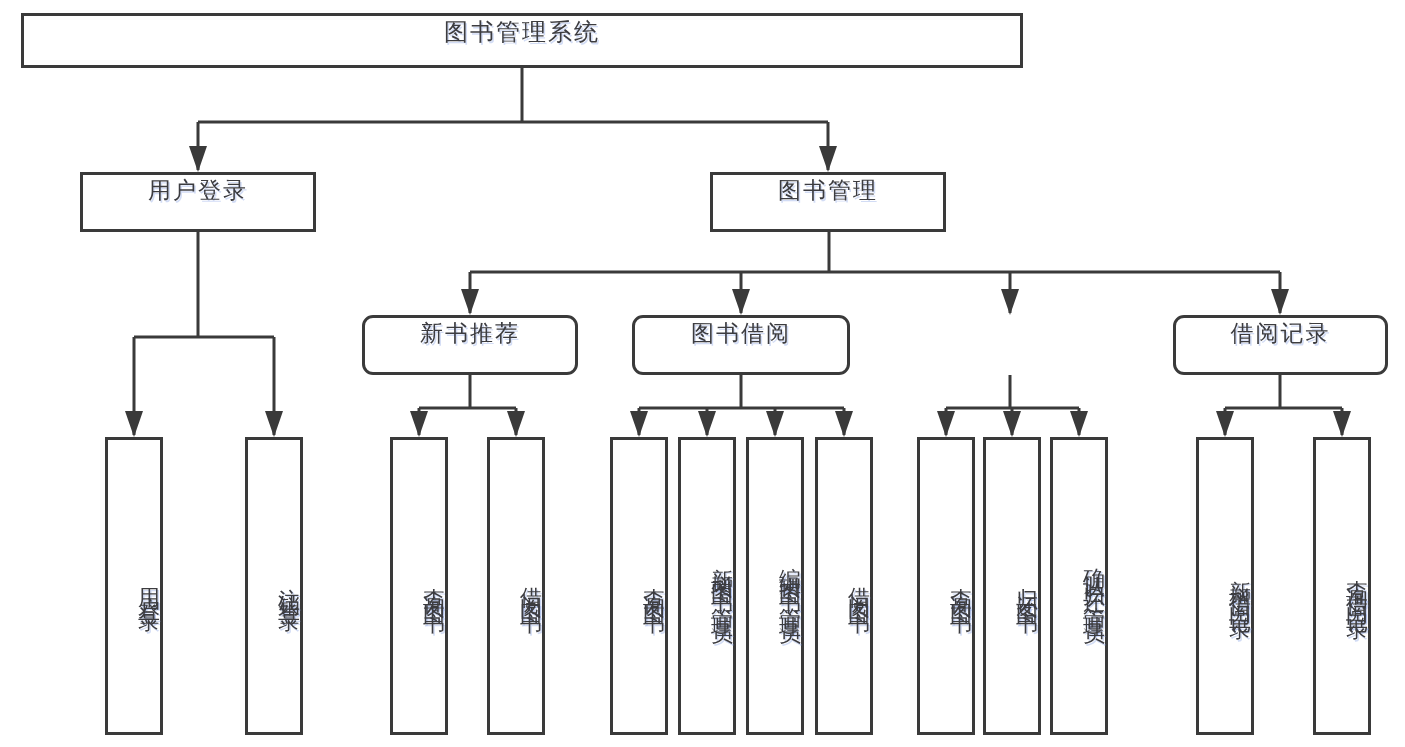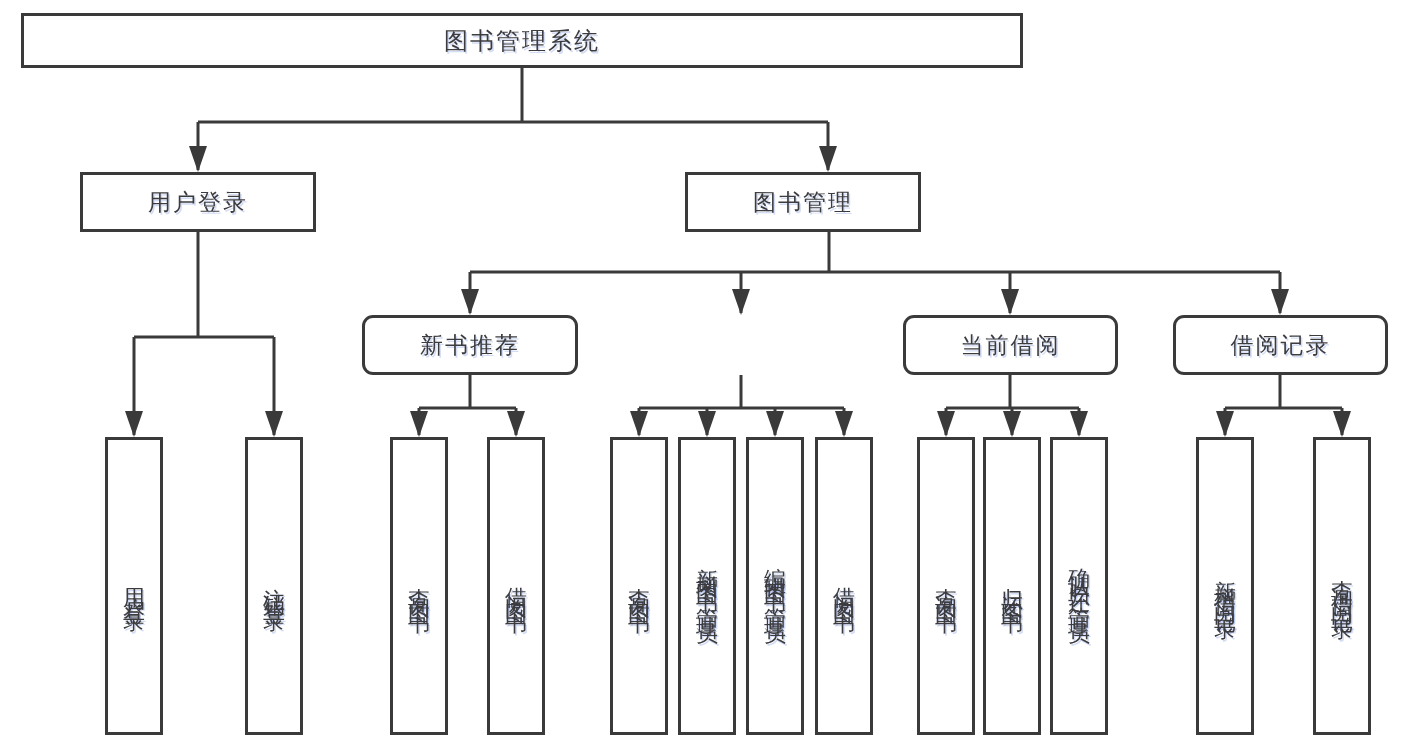--- a/index.html
+++ b/index.html
@@ -4,21 +4,21 @@
 <style>
   html,body{margin:0;padding:0;background:#fff;}
   body{font-family:"Liberation Sans","DejaVu Sans",sans-serif;}
   .canvas{position:relative;width:1405px;height:747px;background:var(--box-background,#fff);overflow:hidden;}
   .connectors{position:absolute;left:0;top:0;width:1405px;height:747px;}
   .connectors .l{stroke:var(--line,#3a3a3a);stroke-width:3;fill:none;}
   .connectors .a{fill:var(--line,#3a3a3a);stroke:none;}
   .box{
     position:absolute;background:var(--box-background,#fff);
     border:3px solid var(--line,#3a3a3a);box-sizing:border-box;
-    display:flex;align-items:center;justify-content:center;
+    display:flex;justify-content:center;
     color:var(--text,#3c3c40);font-size:23px;letter-spacing:2px;
     text-shadow:1.5px 1.5px 0 rgba(125,155,225,.35);
   }
   .h2,.h3{height:60px;top:172px;}
   .h3{top:315px;border-radius:11px;}
   .leaf{
     top:437px;width:58px;height:298px;
     writing-mode:vertical-rl;text-orientation:upright;
     font-size:22px;letter-spacing:8px;line-height:1;
   }
@@ -72,29 +72,29 @@
     <path class="a" d="M1342 437 l-9 -26 h18 Z"></path>
   </svg>
 
   <div class="box root">
     <span>图书管理系统</span>
   </div>
 
   <div class="box h2" style="left:80px;width:236px;">
     <span>用户登录</span>
   </div>
-  <div class="box h2" style="left:685px;width:236px;">
+  <div class="box h2" style="left:710px;width:236px;">
     <span>图书管理</span>
   </div>
 
   <div class="box h3" style="left:362px;width:216px;">
     <span>新书推荐</span>
   </div>
-  <div class="box h3" style="left:903px;width:215px;">
-    <span>当前借阅</span>
+  <div class="box h3" style="left:632px;width:218px;">
+    <span>图书借阅</span>
   </div>
   <div class="box h3" style="left:1173px;width:215px;">
     <span>借阅记录</span>
   </div>
 
   <div class="box leaf" style="left:105px;">
     <span>用户登录</span>
   </div>
   <div class="box leaf" style="left:245px;">
     <span>注销登录</span>

